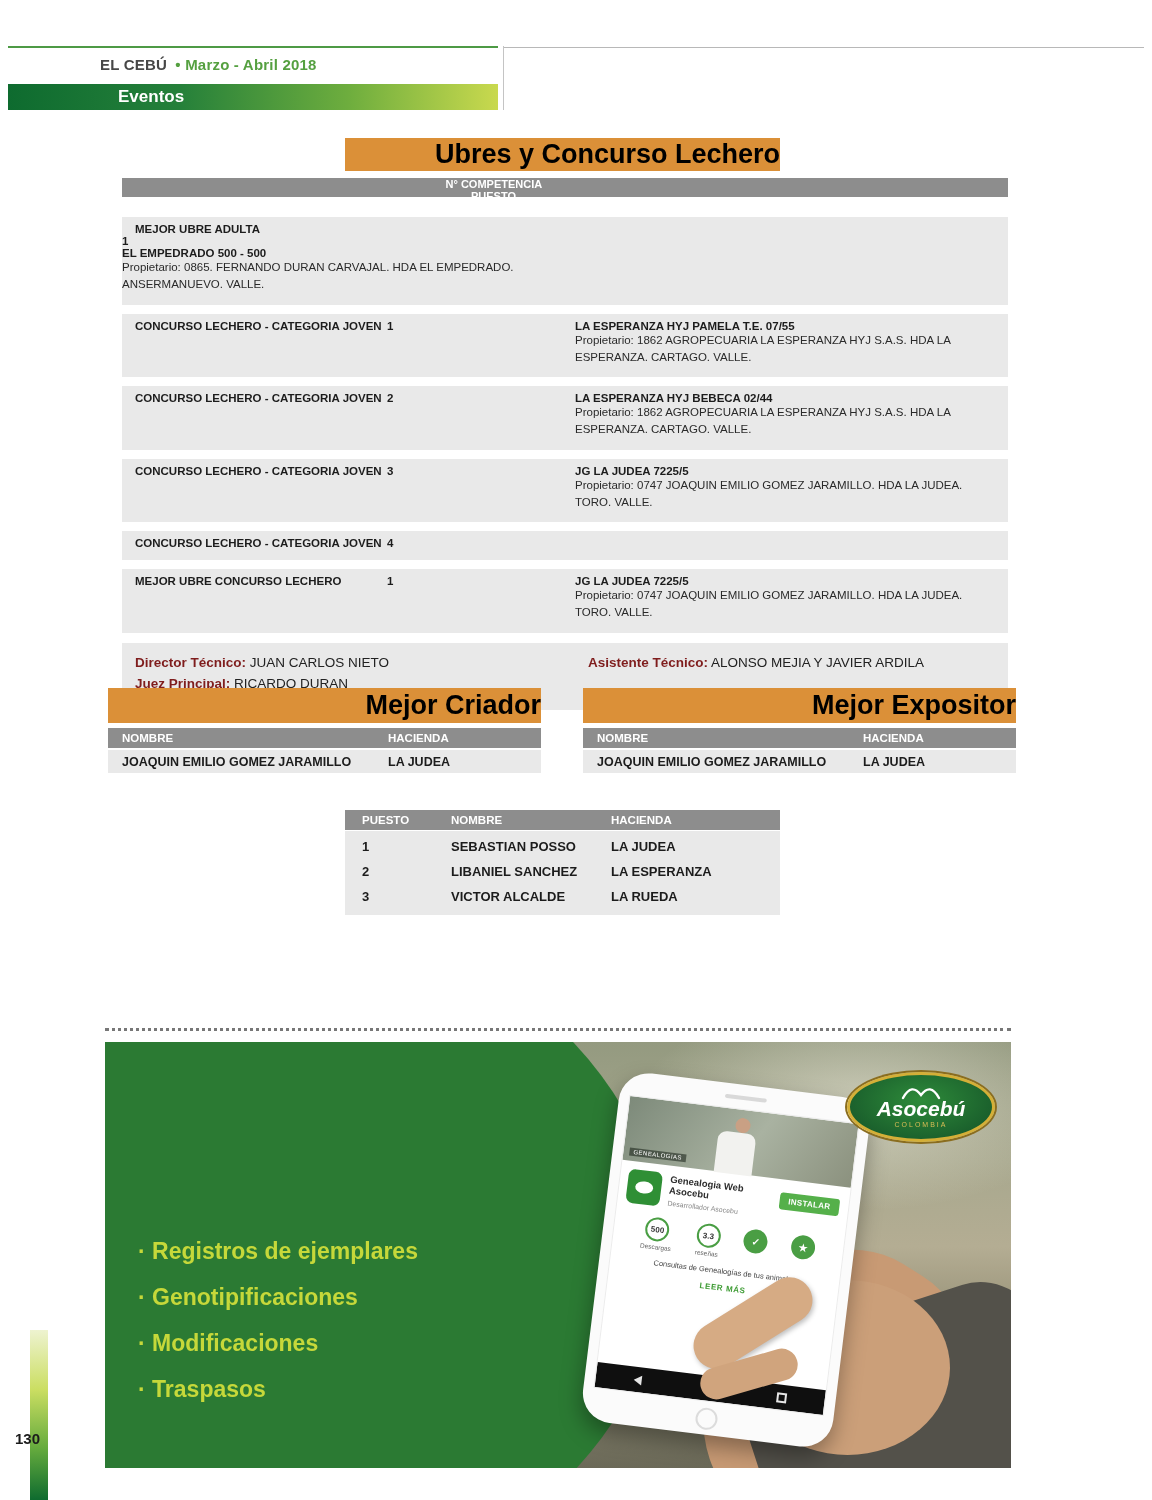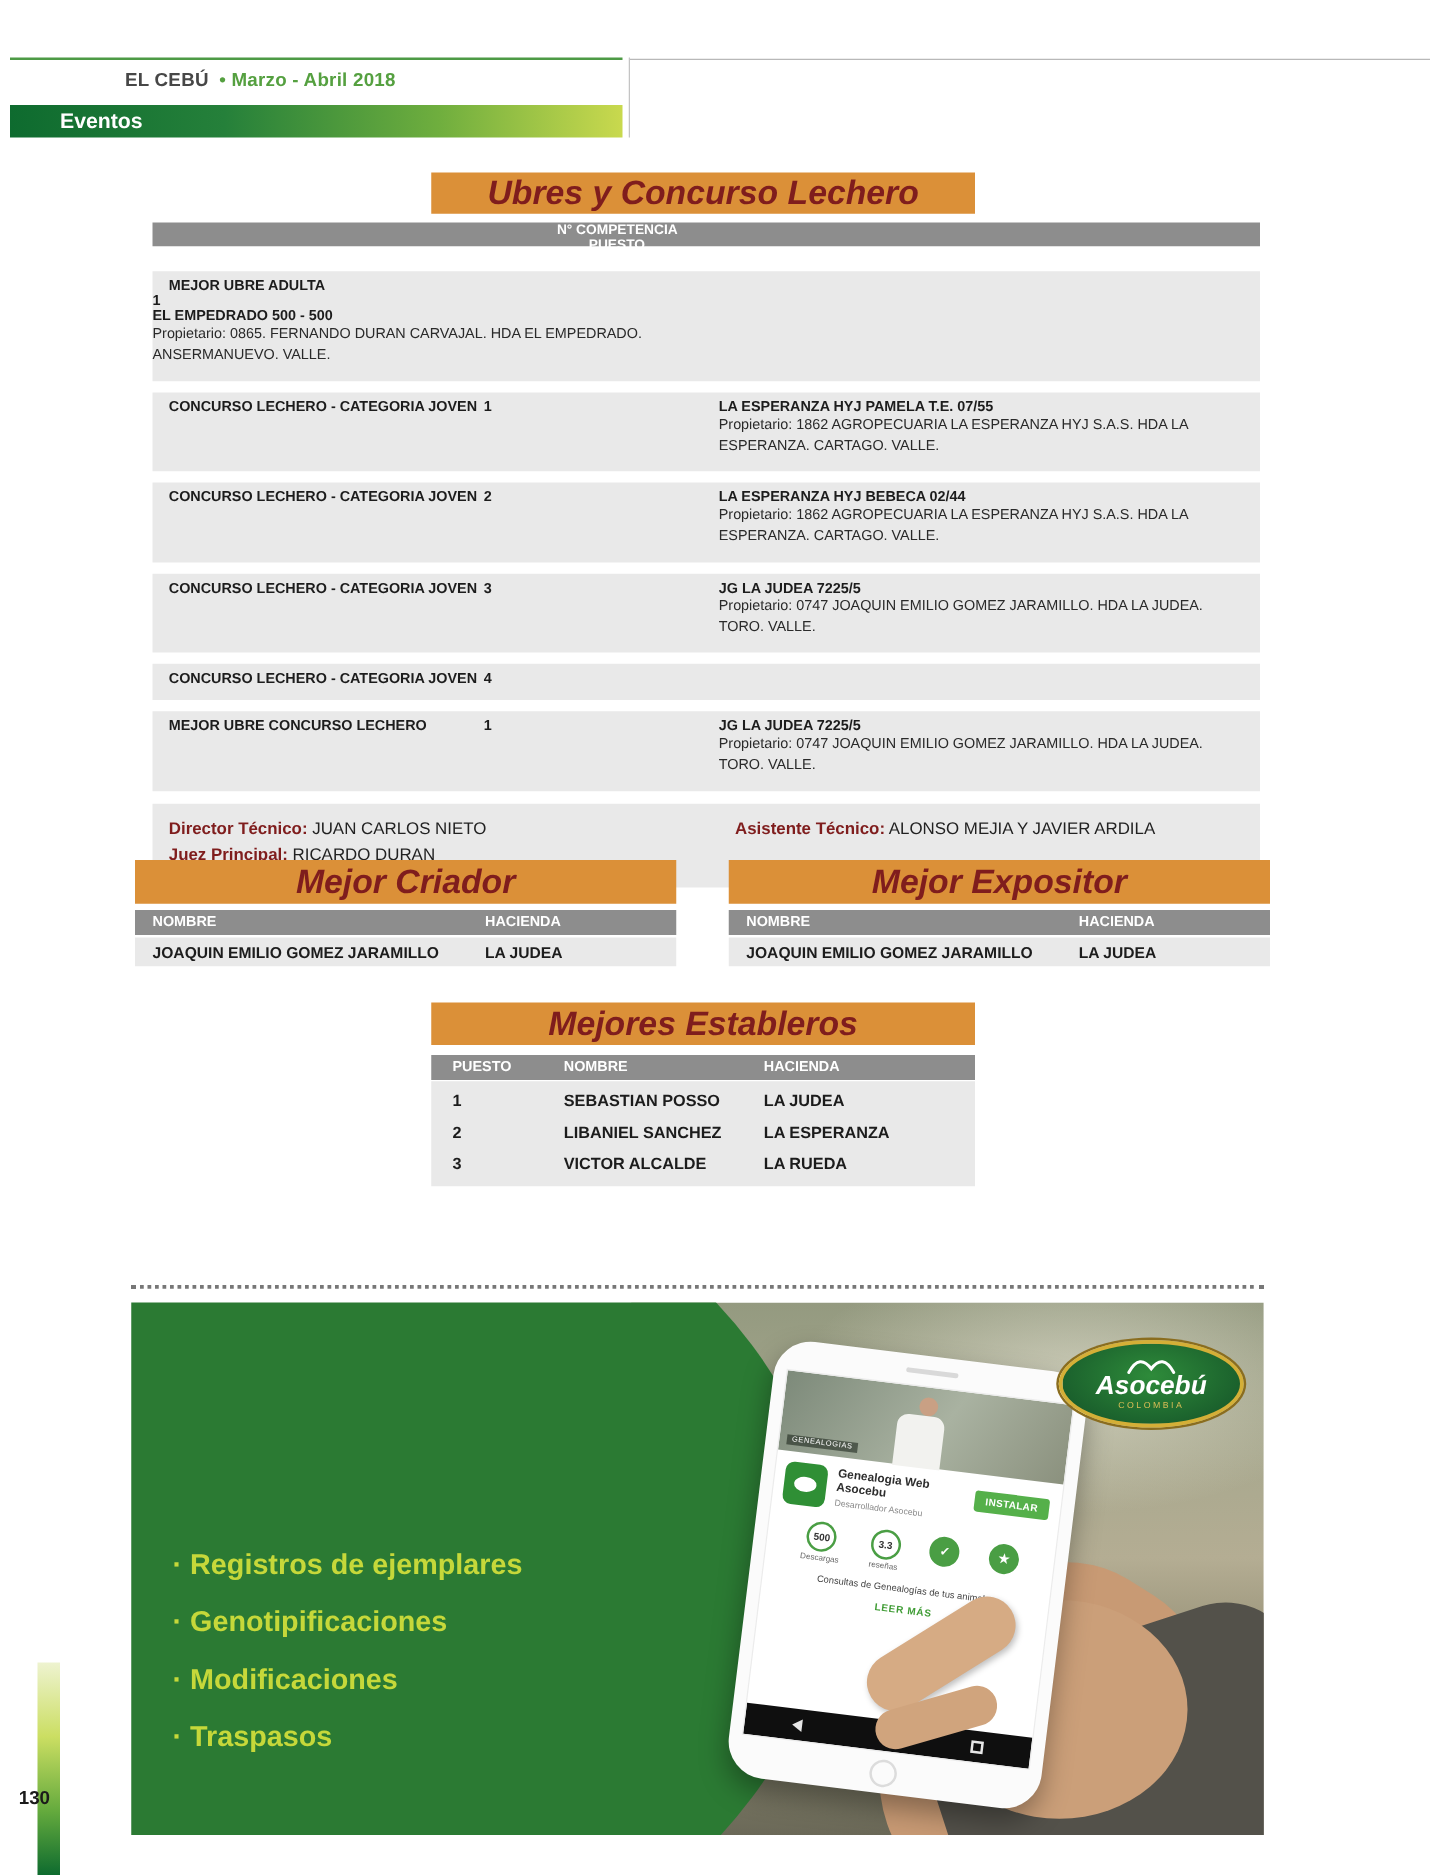--- a/index.html
+++ b/index.html
@@ -10,24 +10,24 @@
   
   .top-rule-green { position:absolute; left:8px; top:46px; width:490px; height:2px; background:#4d9a45; }
   .top-rule-gray  { position:absolute; left:504px; top:47px; right:8px; height:1px; background:#b8b8b8; }
   .vert-rule      { position:absolute; left:503px; top:46px; width:1px; height:64px; background:#c4c4c4; }
 
   .masthead { position:absolute; left:100px; top:56px; font-size:15px; font-weight:bold; color:#474747; letter-spacing:.2px; }
   .masthead .issue { color:#55a040; margin-left:4px; }
 
   .section-bar { position:absolute; left:8px; top:84px; width:490px; height:26px; line-height:26px;
     background:linear-gradient(90deg,#0e6b2f 0%,#25803a 35%,#6fae3e 70%,#c9d94e 100%);
-    color:#fff; font-weight:bold; font-size:17px; padding-left:40px; }
-
-  
-  .banner { background:#DB9038; color:#7f1d1d; font-weight:bold; font-style:italic; text-align:center; }
+    color:#fff; font-weight:bold; font-size:17px; padding-left:110px; }
+
+  
+  .banner { background:#DB9038; color:#000000; font-weight:bold; text-align:right; }
   .main-banner { position:absolute; left:345px; top:138px; width:435px; height:33px; line-height:33px; font-size:27px; }
 
   
   .main-table { position:absolute; left:122px; top:178px; width:886px; font-size:11.5px; }
   .mt-header { display:flex; background:#8d8d8d; color:#fff; height:19px; align-items:center; font-weight:bold; font-size:11px;flex-direction:column; }
   .c-comp   { width:265px; padding-left:13px; }
   .c-puesto { width:188px; }
   .c-nombre { flex:1; padding-right:12px; }
   .mt-row { display:flex; background:#e9e9e9; margin-top:9px; padding:6px 0 11px; }
   .mt-row.first { margin-top:20px;flex-direction:column; }
@@ -247,21 +247,20 @@
       <div class="sc1">NOMBRE</div>
       <div class="sc2">HACIENDA</div>
     </div>
     <div class="srow">
       <div class="sc1">JOAQUIN EMILIO GOMEZ JARAMILLO</div>
       <div class="sc2">LA JUDEA</div>
     </div>
   </div>
 
   <div class="estab">
-    <div class="banner ebanner">Mejores Estableros</div>
     <div class="eheader">
       <div class="ec1">PUESTO</div>
       <div class="ec2">NOMBRE</div>
       <div class="ec3">HACIENDA</div>
     </div>
     <div class="erows">
       <div class="erow">
         <div class="ec1">1</div>
         <div class="ec2">SEBASTIAN POSSO</div>
         <div class="ec3">LA JUDEA</div>

